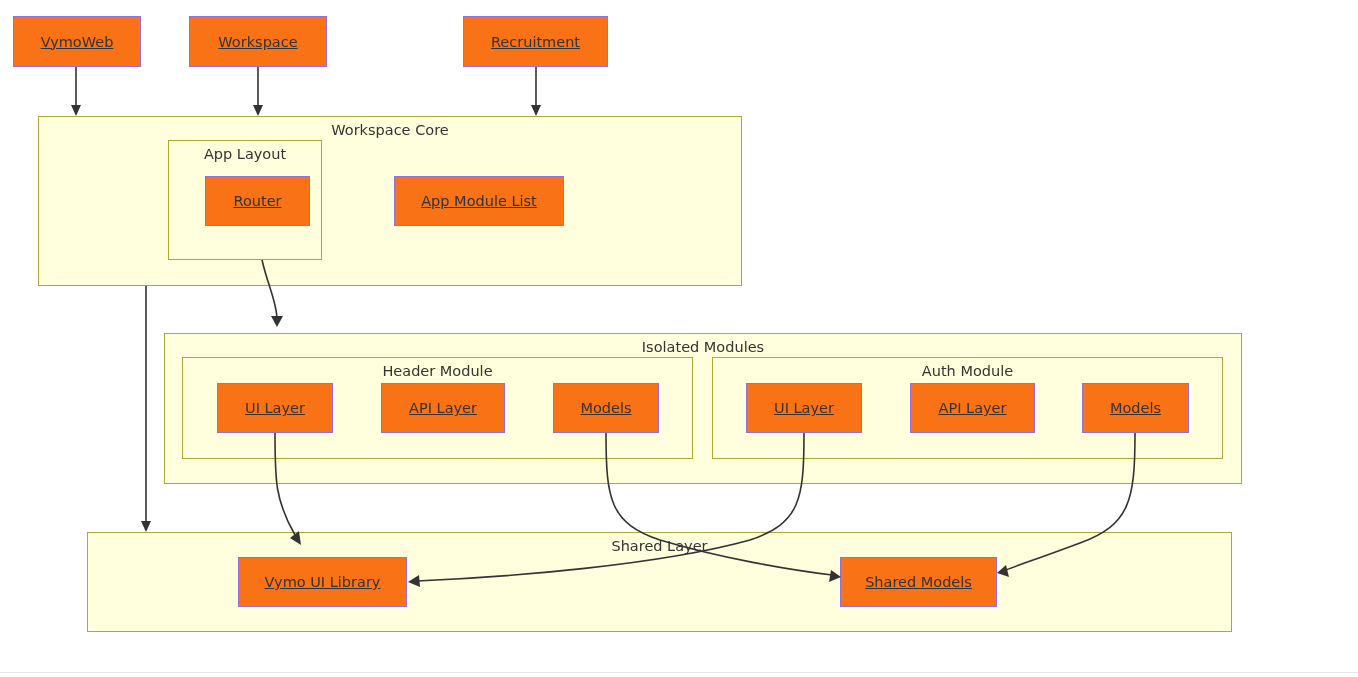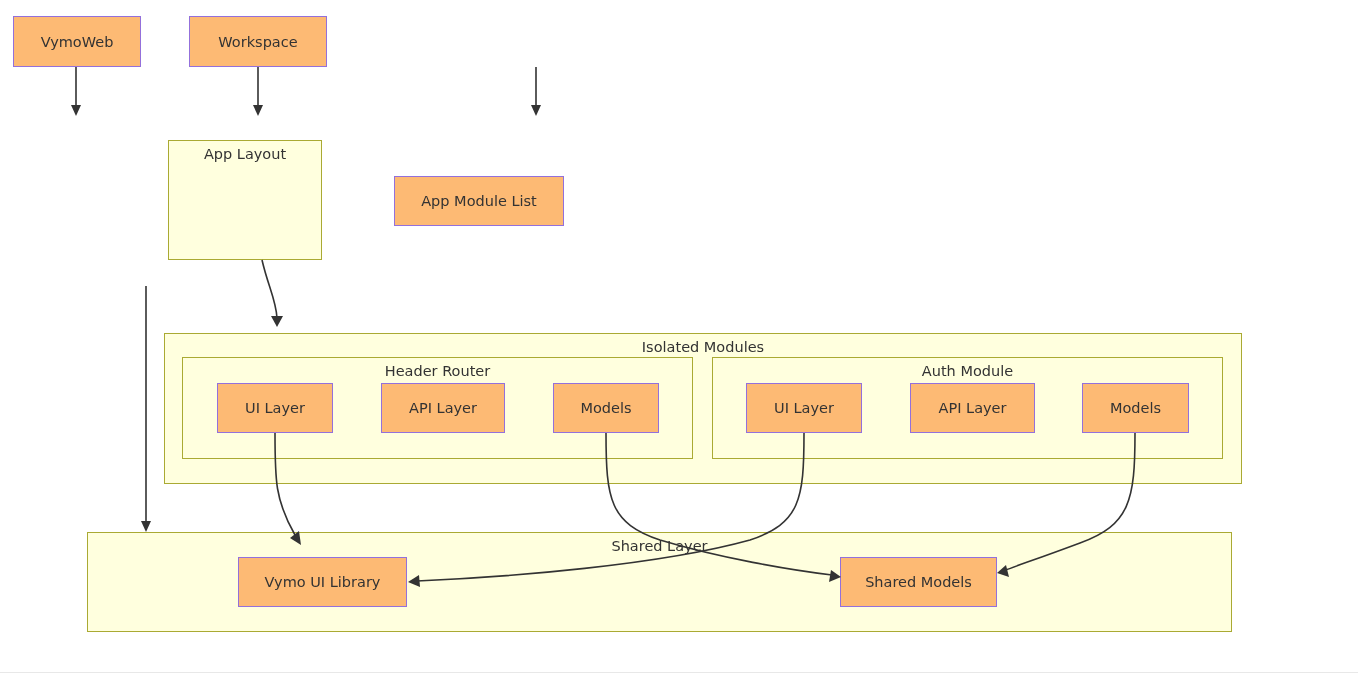--- a/index.html
+++ b/index.html
@@ -40,30 +40,31 @@
     white-space: nowrap;
     pointer-events: none;
   }
   .cluster-label.overlap {
     background: transparent;
   }
 
   
   .node {
     position: absolute;
-    background: #fdba74;
+    background: #f97316;
     border: 1px solid #9370db;
     box-sizing: border-box;
     display: flex;
     align-items: center;
     justify-content: center;
     font-size: 14.5px;
     color: #333333;
     line-height: 18px;
     white-space: nowrap;
+    text-decoration: underline;
   }
 
   
   #edges {
     position: absolute;
     top: 0;
     left: 0;
     width: 1358px;
     height: 677px;
     pointer-events: none;
@@ -86,47 +87,56 @@
     width: 1358px;
     height: 1px;
     background: #e8e8e8;
   }
 </style>
 </head>
 <body>
 
 <div id="diagram">
 
+  <div class="cluster" id="cl-workspace-core" style="left: 38px; top: 116px; width: 704px; height: 170px;">
+    <span class="cluster-label">Workspace Core</span>
+  </div>
 
   <div class="cluster" id="cl-app-layout" style="left: 168px; top: 140px; width: 154px; height: 120px;">
     <span class="cluster-label">App Layout</span>
   </div>
 
   <div class="cluster" id="cl-isolated-modules" style="left: 164px; top: 333px; width: 1078px; height: 151px;">
     <span class="cluster-label">Isolated Modules</span>
   </div>
 
   <div class="cluster" id="cl-header-module" style="left: 182px; top: 357px; width: 511px; height: 102px;">
-    <span class="cluster-label">Header Router</span>
+    <span class="cluster-label">Header Module</span>
   </div>
 
   <div class="cluster" id="cl-auth-module" style="left: 712px; top: 357px; width: 511px; height: 102px;">
     <span class="cluster-label">Auth Module</span>
   </div>
 
   <div class="cluster" id="cl-shared-layer" style="left: 87px; top: 532px; width: 1145px; height: 100px;">
     <span class="cluster-label overlap">Shared Layer</span>
   </div>
 
   <div class="node" id="nd-vymoweb" style="left: 13px; top: 16px; width: 128px; height: 51px;">
     <span>VymoWeb</span>
   </div>
   <div class="node" id="nd-onboarding" style="left: 189px; top: 16px; width: 138px; height: 51px;">
     <span>Workspace</span>
   </div>
+  <div class="node" id="nd-recruitment" style="left: 463px; top: 16px; width: 145px; height: 51px;">
+    <span>Recruitment</span>
+  </div>
+  <div class="node" id="nd-router" style="left: 205px; top: 176px; width: 105px; height: 50px;">
+    <span>Router</span>
+  </div>
   <div class="node" id="nd-app-module-list" style="left: 394px; top: 176px; width: 170px; height: 50px;">
     <span>App Module List</span>
   </div>
   <div class="node" id="nd-header-ui" style="left: 217px; top: 383px; width: 116px; height: 50px;">
     <span>UI Layer</span>
   </div>
   <div class="node" id="nd-header-api" style="left: 381px; top: 383px; width: 124px; height: 50px;">
     <span>API Layer</span>
   </div>
   <div class="node" id="nd-header-models" style="left: 553px; top: 383px; width: 106px; height: 50px;">

